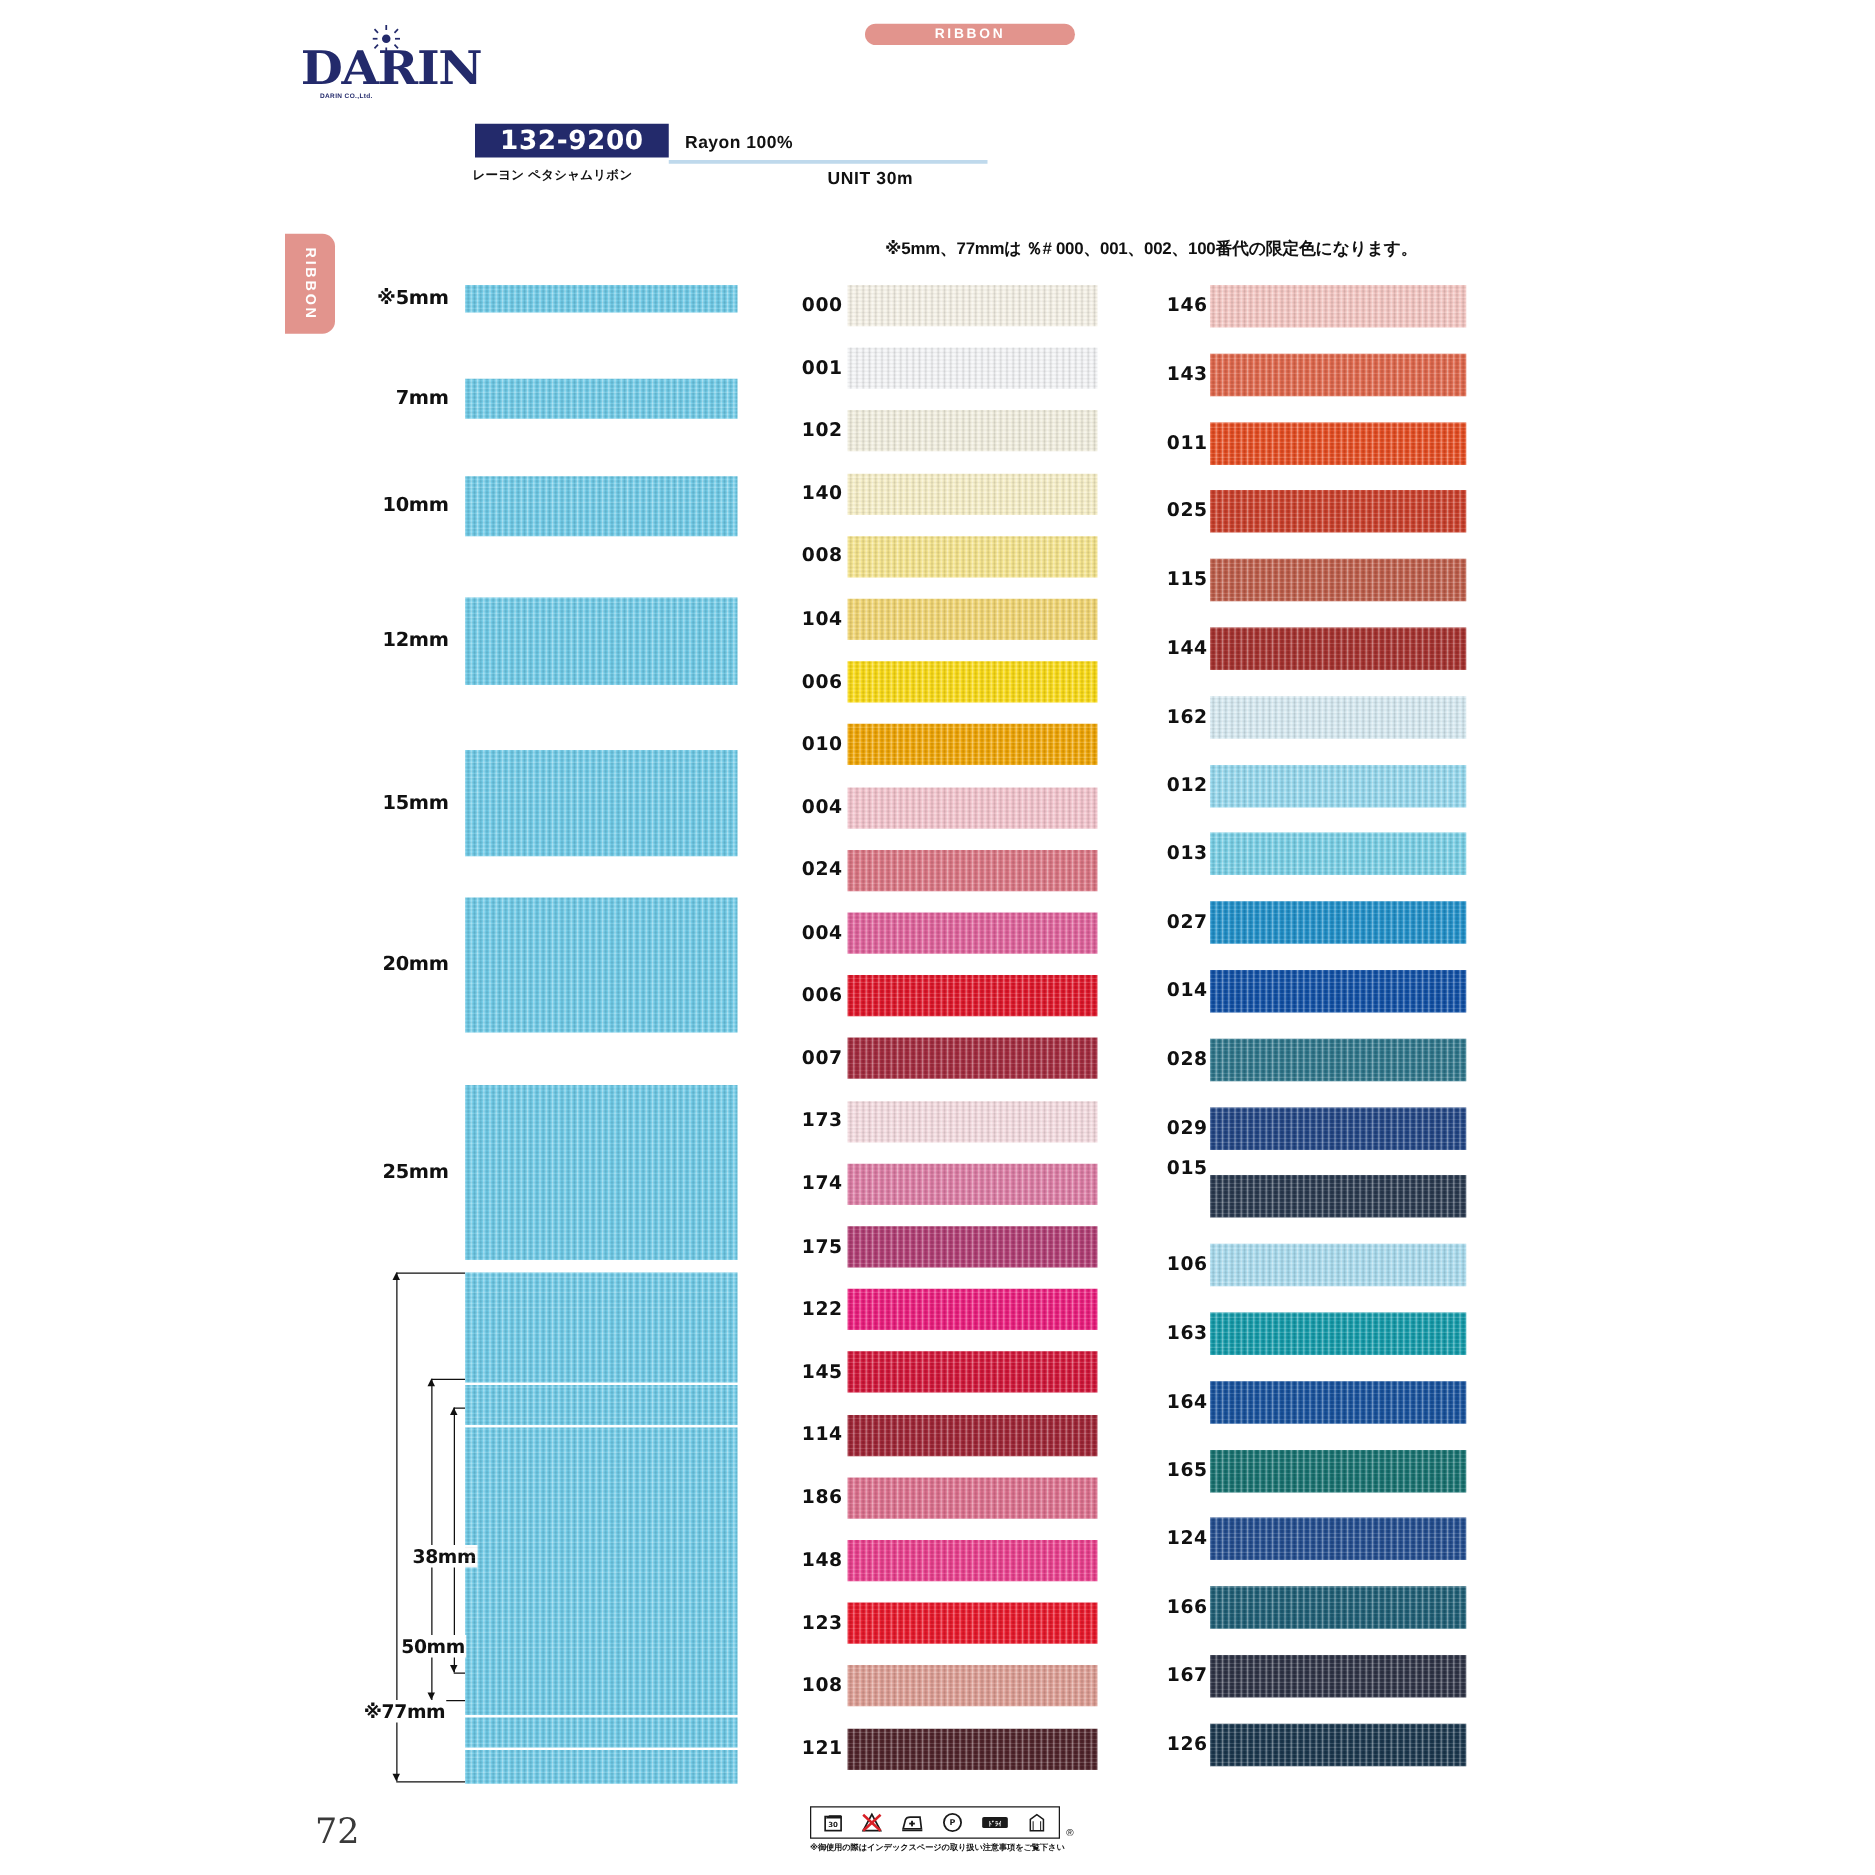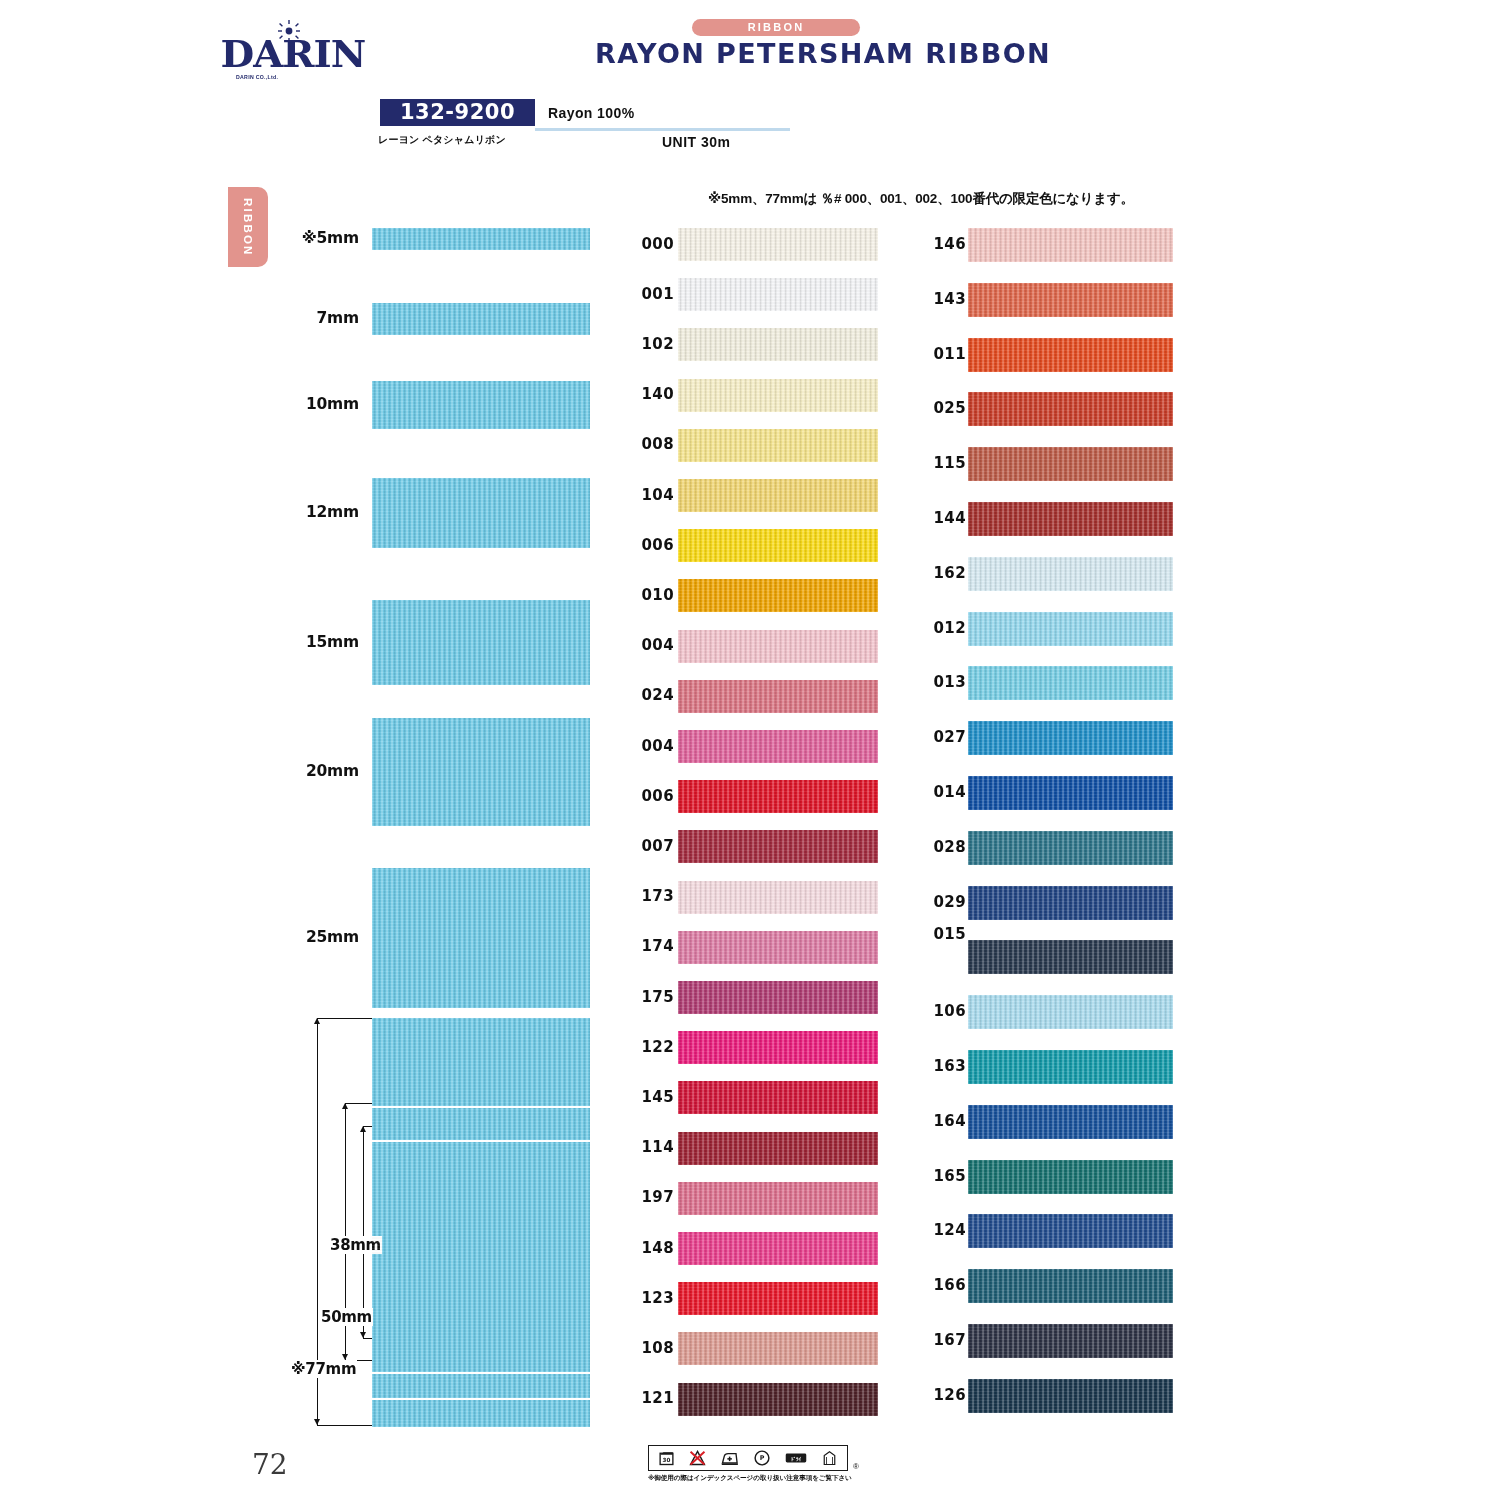--- a/index.html
+++ b/index.html
@@ -7,21 +7,21 @@
     width:1500px;height:1500px;
     background:#ffffff;
     font-family:"Liberation Sans","DejaVu Sans",sans-serif;
     position:relative;
     overflow:hidden;
     color:#1a1a1a;
   }
   .page{position:absolute;inset:0;}
 
   
-  .logo{position:absolute;left:224px;top:14px;width:110px;height:62px;}
+  .logo{position:absolute;left:244px;top:14px;width:110px;height:62px;}
   .logo-text{
     font-family:"DejaVu Serif",serif;
     font-weight:bold;font-size:37px;letter-spacing:-1px;
     color:#232a6b;line-height:1;
     position:absolute;left:0;top:22px;
     transform:scaleX(1.05);
   }
   .logo-sun{position:absolute;left:54px;top:6px;width:22px;height:22px;}
   .logo-sub{
     position:absolute;left:12px;top:60px;
@@ -184,21 +184,20 @@
         <rect x="18.3" y="2.8" width="1.4" height="4" transform="rotate(45 19 4.8)"></rect>
         <rect x="2.3" y="15.2" width="1.4" height="4" transform="rotate(45 3 17.2)"></rect>
         <rect x="18.3" y="15.2" width="1.4" height="4" transform="rotate(-45 19 17.2)"></rect>
       </g>
     </svg>
     <div class="logo-text">DARIN</div>
     <div class="logo-sub">DARIN CO.,Ltd.</div>
   </div>
 
   <div class="pill ribbon-pill">RIBBON</div>
-  <div class="main-title">RAYON  PETERSHAM  RIBBON</div>
 
   <div class="code-rule"></div>
   <div class="code-badge">132-9200</div>
   <div class="material">Rayon  100%</div>
   <div class="code-jp">レーヨン ペタシャムリボン</div>
   <div class="unit">UNIT  30m</div>
 
   <div class="cs-note">※5mm、77mmは ％# 000、001、002、100番代の限定色になります。</div>
 
   <div class="side-tab">
@@ -279,21 +278,21 @@
       <div class="ccode" style="left: 628px; top: 937.3px;">174</div>
       <div class="sw" style="left: 678px; top: 981px; width: 200px; height: 33px; background: rgb(176, 59, 114);"></div>
       <div class="ccode" style="left: 628px; top: 987.5px;">175</div>
       <div class="sw" style="left: 678px; top: 1031.2px; width: 200px; height: 33px; background: rgb(236, 26, 124);"></div>
       <div class="ccode" style="left: 628px; top: 1037.7px;">122</div>
       <div class="sw" style="left: 678px; top: 1081.4px; width: 200px; height: 33px; background: rgb(210, 18, 54);"></div>
       <div class="ccode" style="left: 628px; top: 1087.9px;">145</div>
       <div class="sw" style="left: 678px; top: 1131.6px; width: 200px; height: 33px; background: rgb(158, 34, 51);"></div>
       <div class="ccode" style="left: 628px; top: 1138.1px;">114</div>
       <div class="sw" style="left: 678px; top: 1181.8px; width: 200px; height: 33px; background: rgb(221, 111, 141);"></div>
-      <div class="ccode" style="left: 628px; top: 1188.3px;">197</div>
+      <div class="ccode" style="left: 628px; top: 1188.3px;">186</div>
       <div class="sw" style="left: 678px; top: 1232px; width: 200px; height: 33px; background: rgb(234, 61, 140);"></div>
       <div class="ccode" style="left: 628px; top: 1238.5px;">148</div>
       <div class="sw" style="left: 678px; top: 1282.2px; width: 200px; height: 33px; background: rgb(234, 21, 40);"></div>
       <div class="ccode" style="left: 628px; top: 1288.7px;">123</div>
       <div class="sw" style="left: 678px; top: 1332.4px; width: 200px; height: 33px; background: rgb(221, 156, 146);"></div>
       <div class="ccode" style="left: 628px; top: 1338.9px;">108</div>
       <div class="sw" style="left: 678px; top: 1382.6px; width: 200px; height: 33px; background: rgb(78, 33, 40);"></div>
       <div class="ccode" style="left: 628px; top: 1389.1px;">121</div>
     </div>
   <div id="col2-mount">

